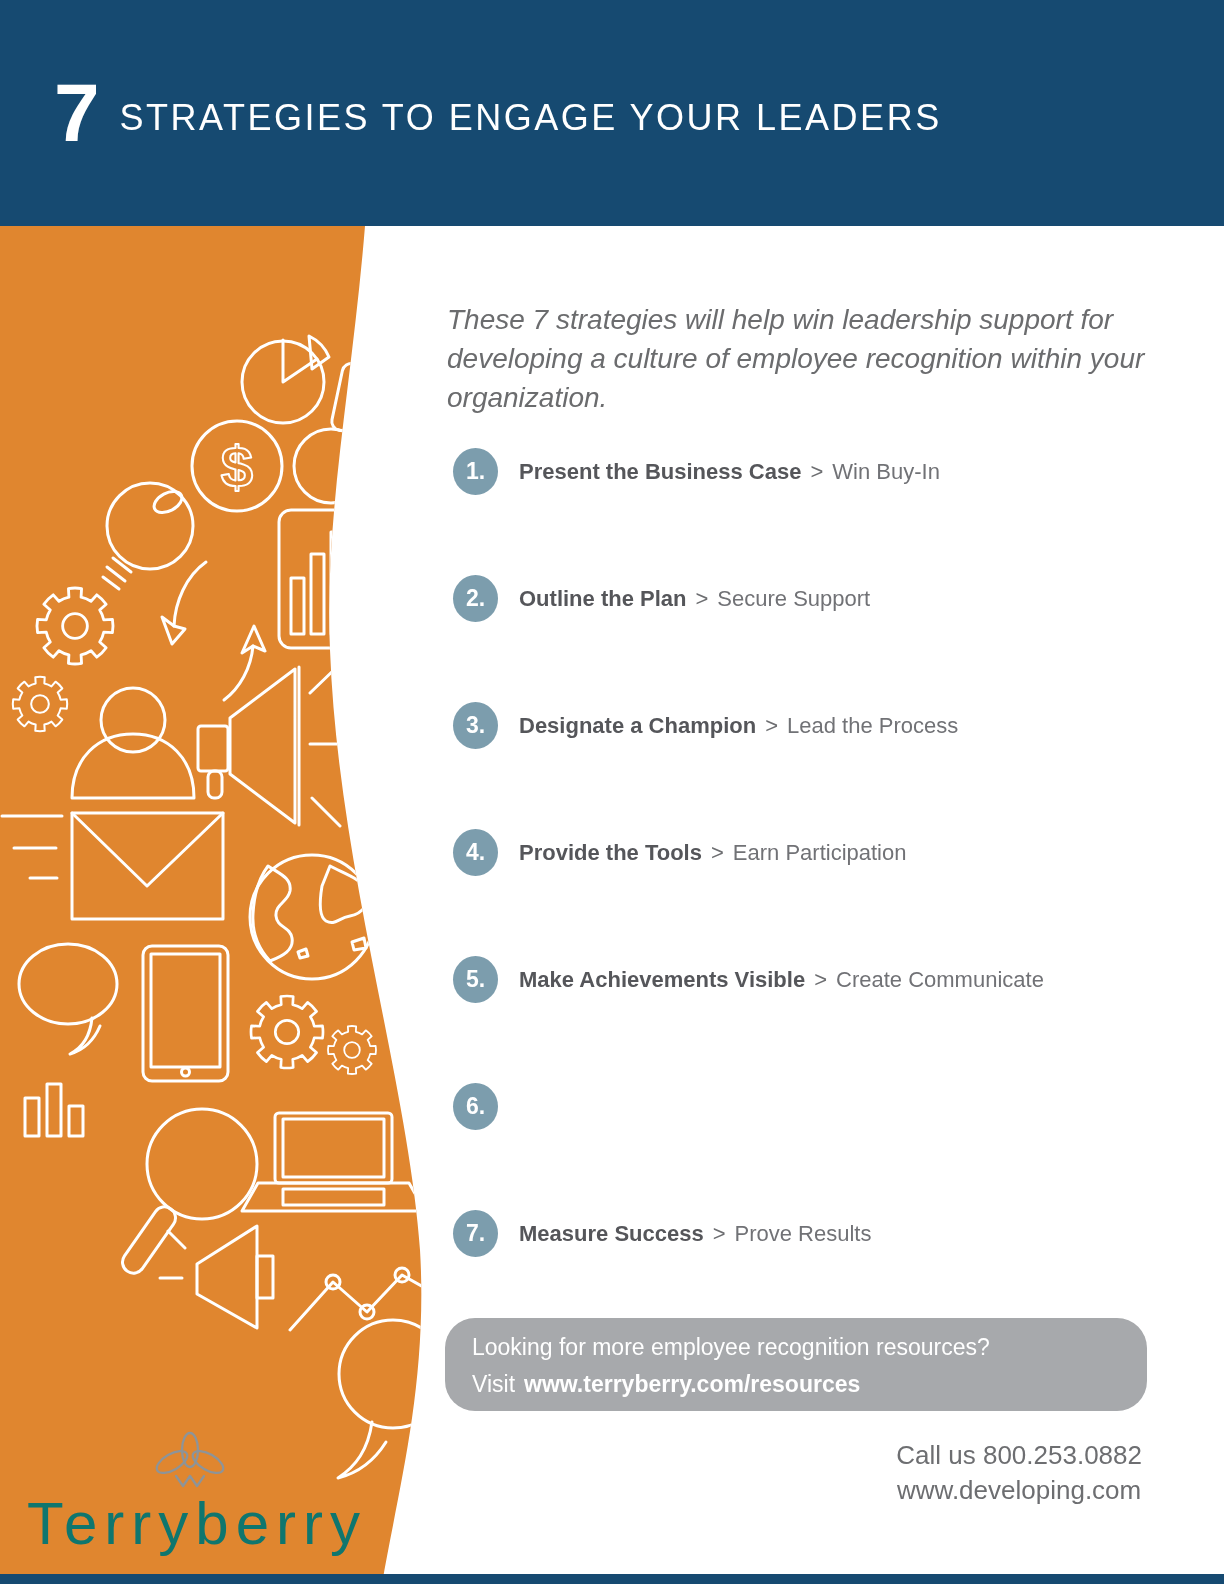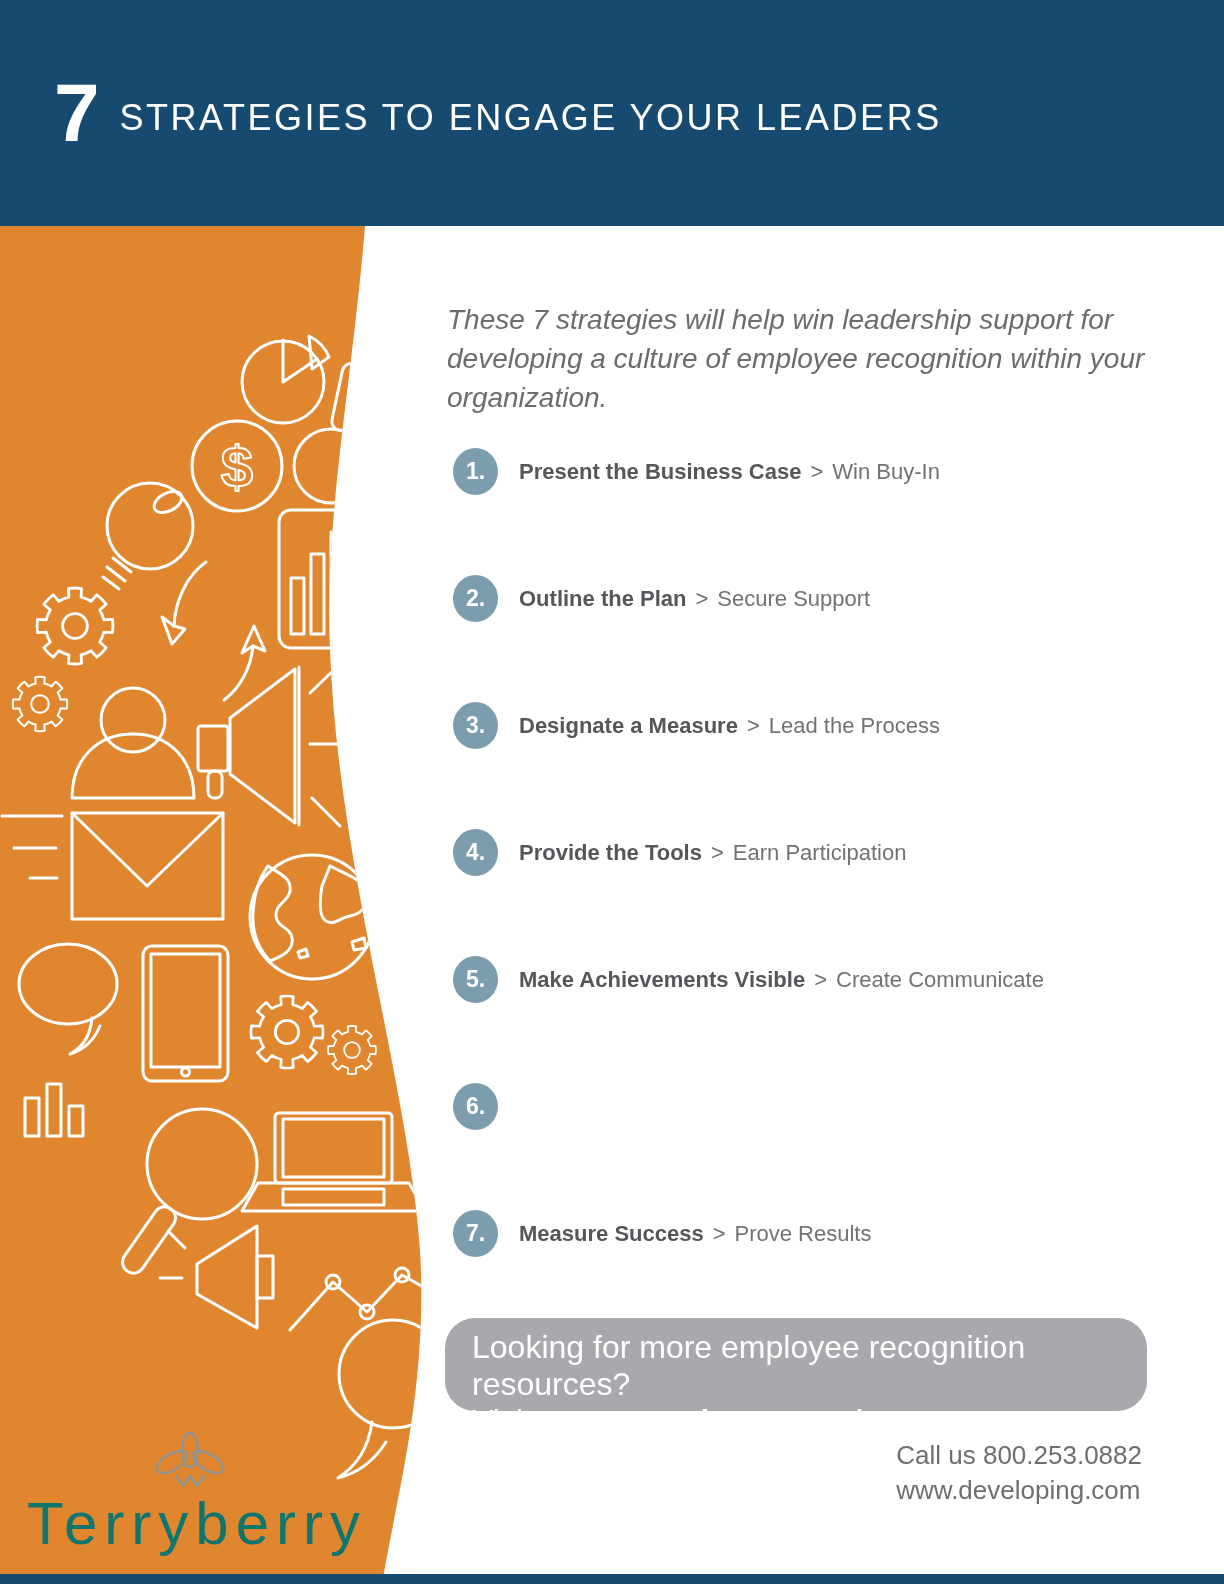--- a/index.html
+++ b/index.html
@@ -44,27 +44,27 @@
     display:flex; align-items:center; justify-content:center;
   }
   .itext { font-size:22px; color:#55565A; }
   .itext b { font-weight:700; color:#55565A; }
   .sep { color:#6d6e71; font-weight:400; margin:0 9px; }
   .light { color:#717276; font-weight:400; }
   
   .resources {
     position:absolute; left:445px; top:1318px; width:702px; height:93px;
     background:#A7A9AC; border-radius:30px; box-sizing:border-box;
-    padding:11px 0 10px 27px; color:#fff; font-size:32px; line-height:37px;
+    padding:11px 0 10px 27px; color:#fff; font-size:23px; line-height:37px;
   }
   .resources b { font-weight:700; }
-  .resources .vprefix { margin-right:15px; }
+  .resources .vprefix { margin-right:9px; }
   
   .contact {
-    position:absolute; right:82px; top:1438px; text-align:left;
+    position:absolute; right:82px; top:1438px; text-align:center;
     font-size:26px; line-height:35px; color:#6d6e71;
   }
   
   .bottom-bar {
     position:absolute; left:0; bottom:0; width:100%; height:10px;
     background:#164A71; z-index:4;
   }
 </style>
 </head>
 <body>
@@ -233,21 +233,21 @@
   <div class="item" style="top:448px">
     <span class="badge">1.</span>
     <span class="itext"><b>Present the Business Case</b><span class="sep">&gt;</span><span class="light">Win Buy-In</span></span>
   </div>
   <div class="item" style="top:575px">
     <span class="badge">2.</span>
     <span class="itext"><b>Outline the Plan</b><span class="sep">&gt;</span><span class="light">Secure Support</span></span>
   </div>
   <div class="item" style="top:702px">
     <span class="badge">3.</span>
-    <span class="itext"><b>Designate a Measure</b><span class="sep">&gt;</span><span class="light">Lead the Process</span></span>
+    <span class="itext"><b>Designate a Champion</b><span class="sep">&gt;</span><span class="light">Lead the Process</span></span>
   </div>
   <div class="item" style="top:829px">
     <span class="badge">4.</span>
     <span class="itext"><b>Provide the Tools</b><span class="sep">&gt;</span><span class="light">Earn Participation</span></span>
   </div>
   <div class="item" style="top:956px">
     <span class="badge">5.</span>
     <span class="itext"><b>Make Achievements Visible</b><span class="sep">&gt;</span><span class="light">Create Communicate</span></span>
   </div>
   <div class="item" style="top:1083px">

